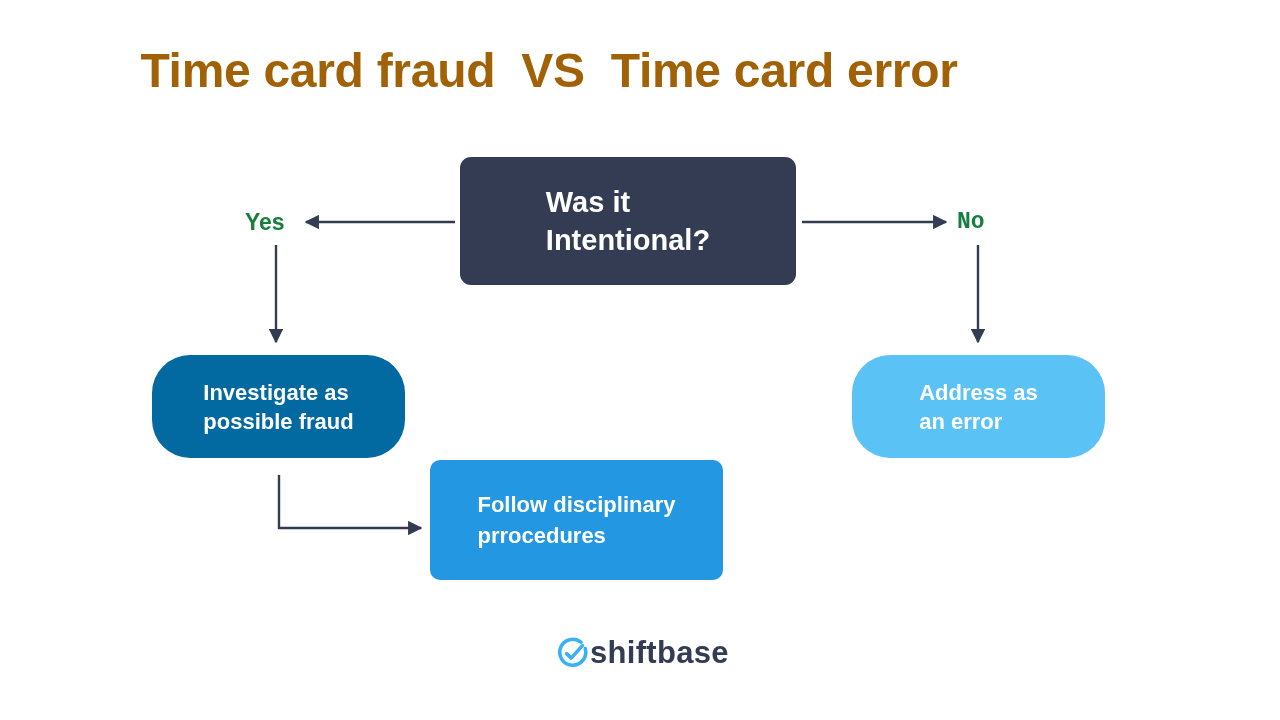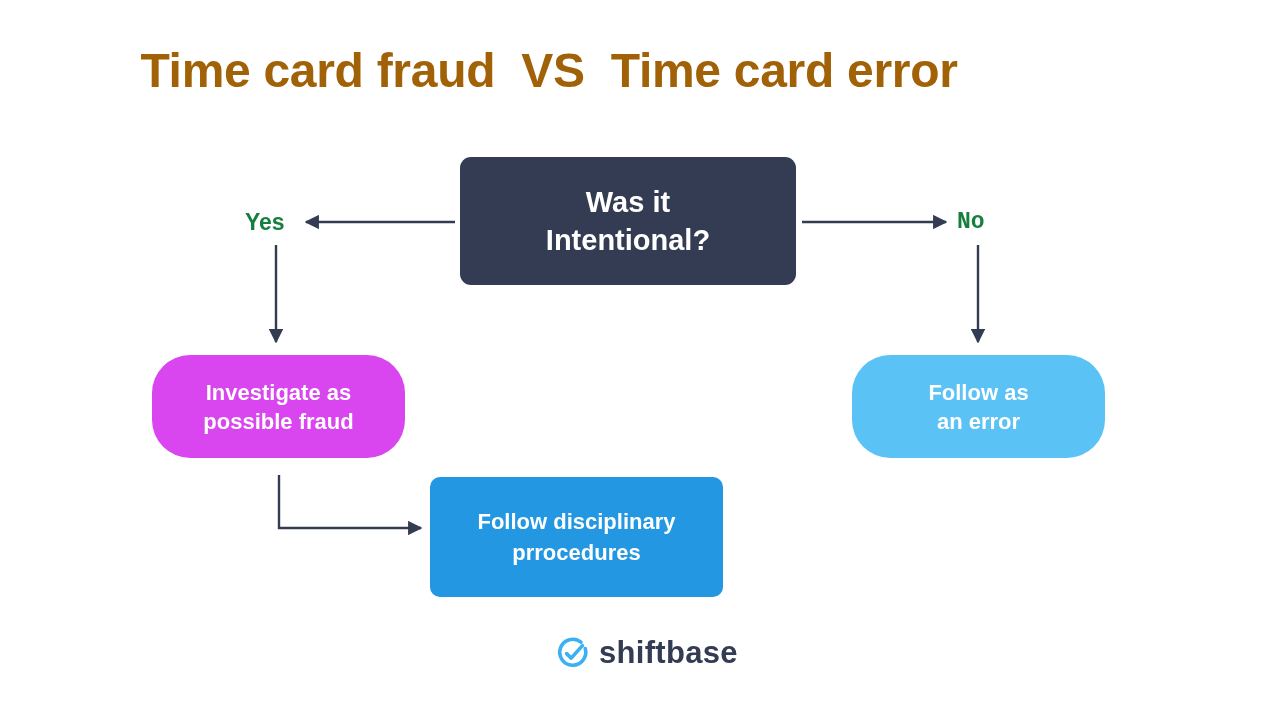--- a/index.html
+++ b/index.html
@@ -37,21 +37,20 @@
     line-height: 62px;
     margin-left: 9px;
   }
 
   
   .node {
     position: absolute;
     display: flex;
     align-items: center;
     justify-content: center;
-    text-align: center;
     color: #ffffff;
     font-weight: bold;
     box-sizing: border-box;
     white-space: pre-line;
   }
 
   .node-decision {
     left: 460px;
     top: 157px;
     width: 336px;
@@ -60,40 +59,40 @@
     border-radius: 11px;
     font-size: 29px;
     line-height: 38px;
   }
 
   .node-yes-branch {
     left: 152px;
     top: 355px;
     width: 253px;
     height: 103px;
-    background: #d946ef;
+    background: #0369a1;
     border-radius: 38px;
     font-size: 22px;
     line-height: 29px;
   }
 
   .node-no-branch {
     left: 852px;
     top: 355px;
     width: 253px;
     height: 103px;
     background: #5bc2f5;
     border-radius: 38px;
     font-size: 22px;
     line-height: 29px;
   }
 
   .node-discipline {
     left: 430px;
-    top: 477px;
+    top: 460px;
     width: 293px;
     height: 120px;
     background: #2497e3;
     border-radius: 10px;
     font-size: 22px;
     line-height: 31px;
   }
 
   
   .branch-label {
@@ -117,21 +116,20 @@
   }
 
   
   .logo {
     position: absolute;
     left: 556px;
     top: 632px;
     height: 42px;
     display: flex;
     align-items: center;
-    gap: 9px;
   }
   .logo-mark {
     width: 34px;
     height: 34px;
     flex: 0 0 34px;
   }
   .logo-text {
     font-size: 31px;
     font-weight: bold;
     color: #333c52;
@@ -166,21 +164,21 @@
 
   <div class="node node-decision">Was it
 Intentional?</div>
 
   <div class="branch-label branch-label-yes">Yes</div>
   <div class="branch-label branch-label-no">No</div>
 
   <div class="node node-yes-branch">Investigate as
 possible fraud</div>
 
-  <div class="node node-no-branch">Follow as
+  <div class="node node-no-branch">Address as
 an error</div>
 
   <div class="node node-discipline">Follow disciplinary
 prrocedures</div>
 
   <div class="logo">
     <svg class="logo-mark" viewBox="0 0 34 34" xmlns="http://www.w3.org/2000/svg">
       <path d="M28.2 9.6 A13 13 0 1 0 30 17" fill="none" stroke="#3bb0f2" stroke-width="3.6" stroke-linecap="round" transform="rotate(-20 17 17)"></path>
       <path d="M10.6 17.6 L15.2 22.1 L26.4 9.6" fill="none" stroke="#3bb0f2" stroke-width="3.6" stroke-linecap="round" stroke-linejoin="round"></path>
     </svg>

